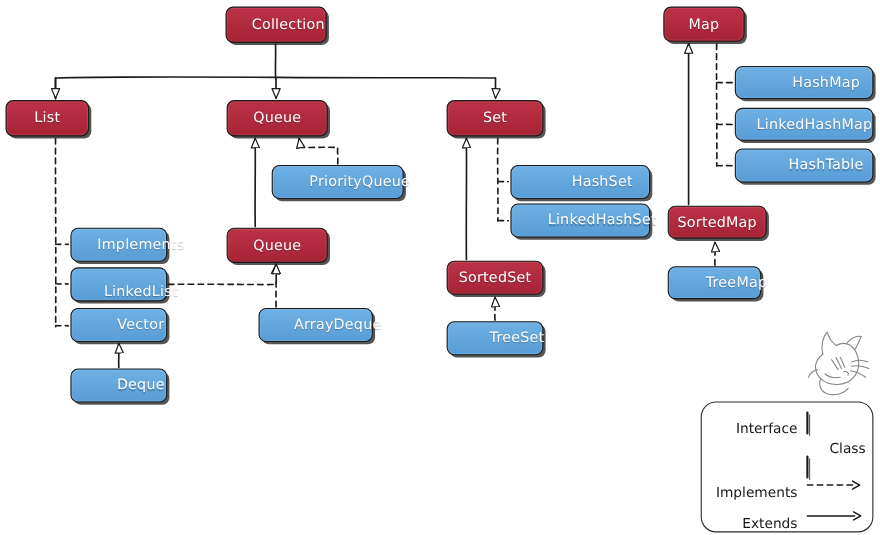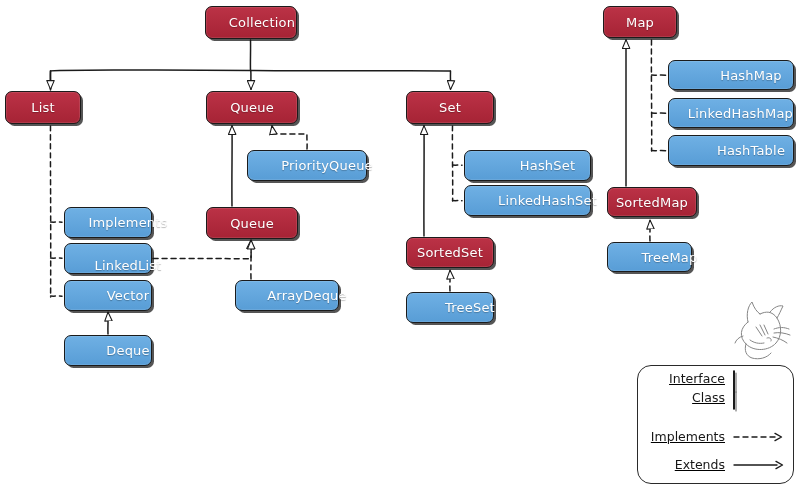--- a/index.html
+++ b/index.html
@@ -63,22 +63,21 @@
     border-radius: 14px;
     background: #ffffff;
     box-sizing: border-box;
   }
   .legend-row {
     position: absolute;
     left: 0;
     width: 157px;
     height: 26px;
     display: flex;
-    align-items: flex-start;
-    text-decoration: underline;
+    align-items: flex-end;
   }
   .legend-label {
     flex: 1;
     text-align: right;
     padding-right: 8px;
     font-family: "DejaVu Sans", sans-serif;
     font-size: 12.5px;
     color: #171717;
   }
   .legend-sample {
@@ -242,21 +241,21 @@
     <span>TreeMap</span>
   </div>
 
   <div id="legend">
     <div class="legend-row" style="top:5px;">
       <span class="legend-label">Interface</span>
       <span class="legend-sample">
         <span class="swatch iface"></span>
       </span>
     </div>
-    <div class="legend-row" style="top:24px;">
+    <div class="legend-row" style="top:34px;flex-direction:column;">
       <span class="legend-label">Class</span>
       <span class="legend-sample">
         <span class="swatch cls"></span>
       </span>
     </div>
     <div class="legend-row" style="top:63px;">
       <span class="legend-label">Implements</span>
       <span class="legend-sample">
         <svg width="54" height="14" viewBox="0 0 54 14">
           <g stroke="#1b1b1b" fill="none" stroke-width="1.4" stroke-linecap="round">

